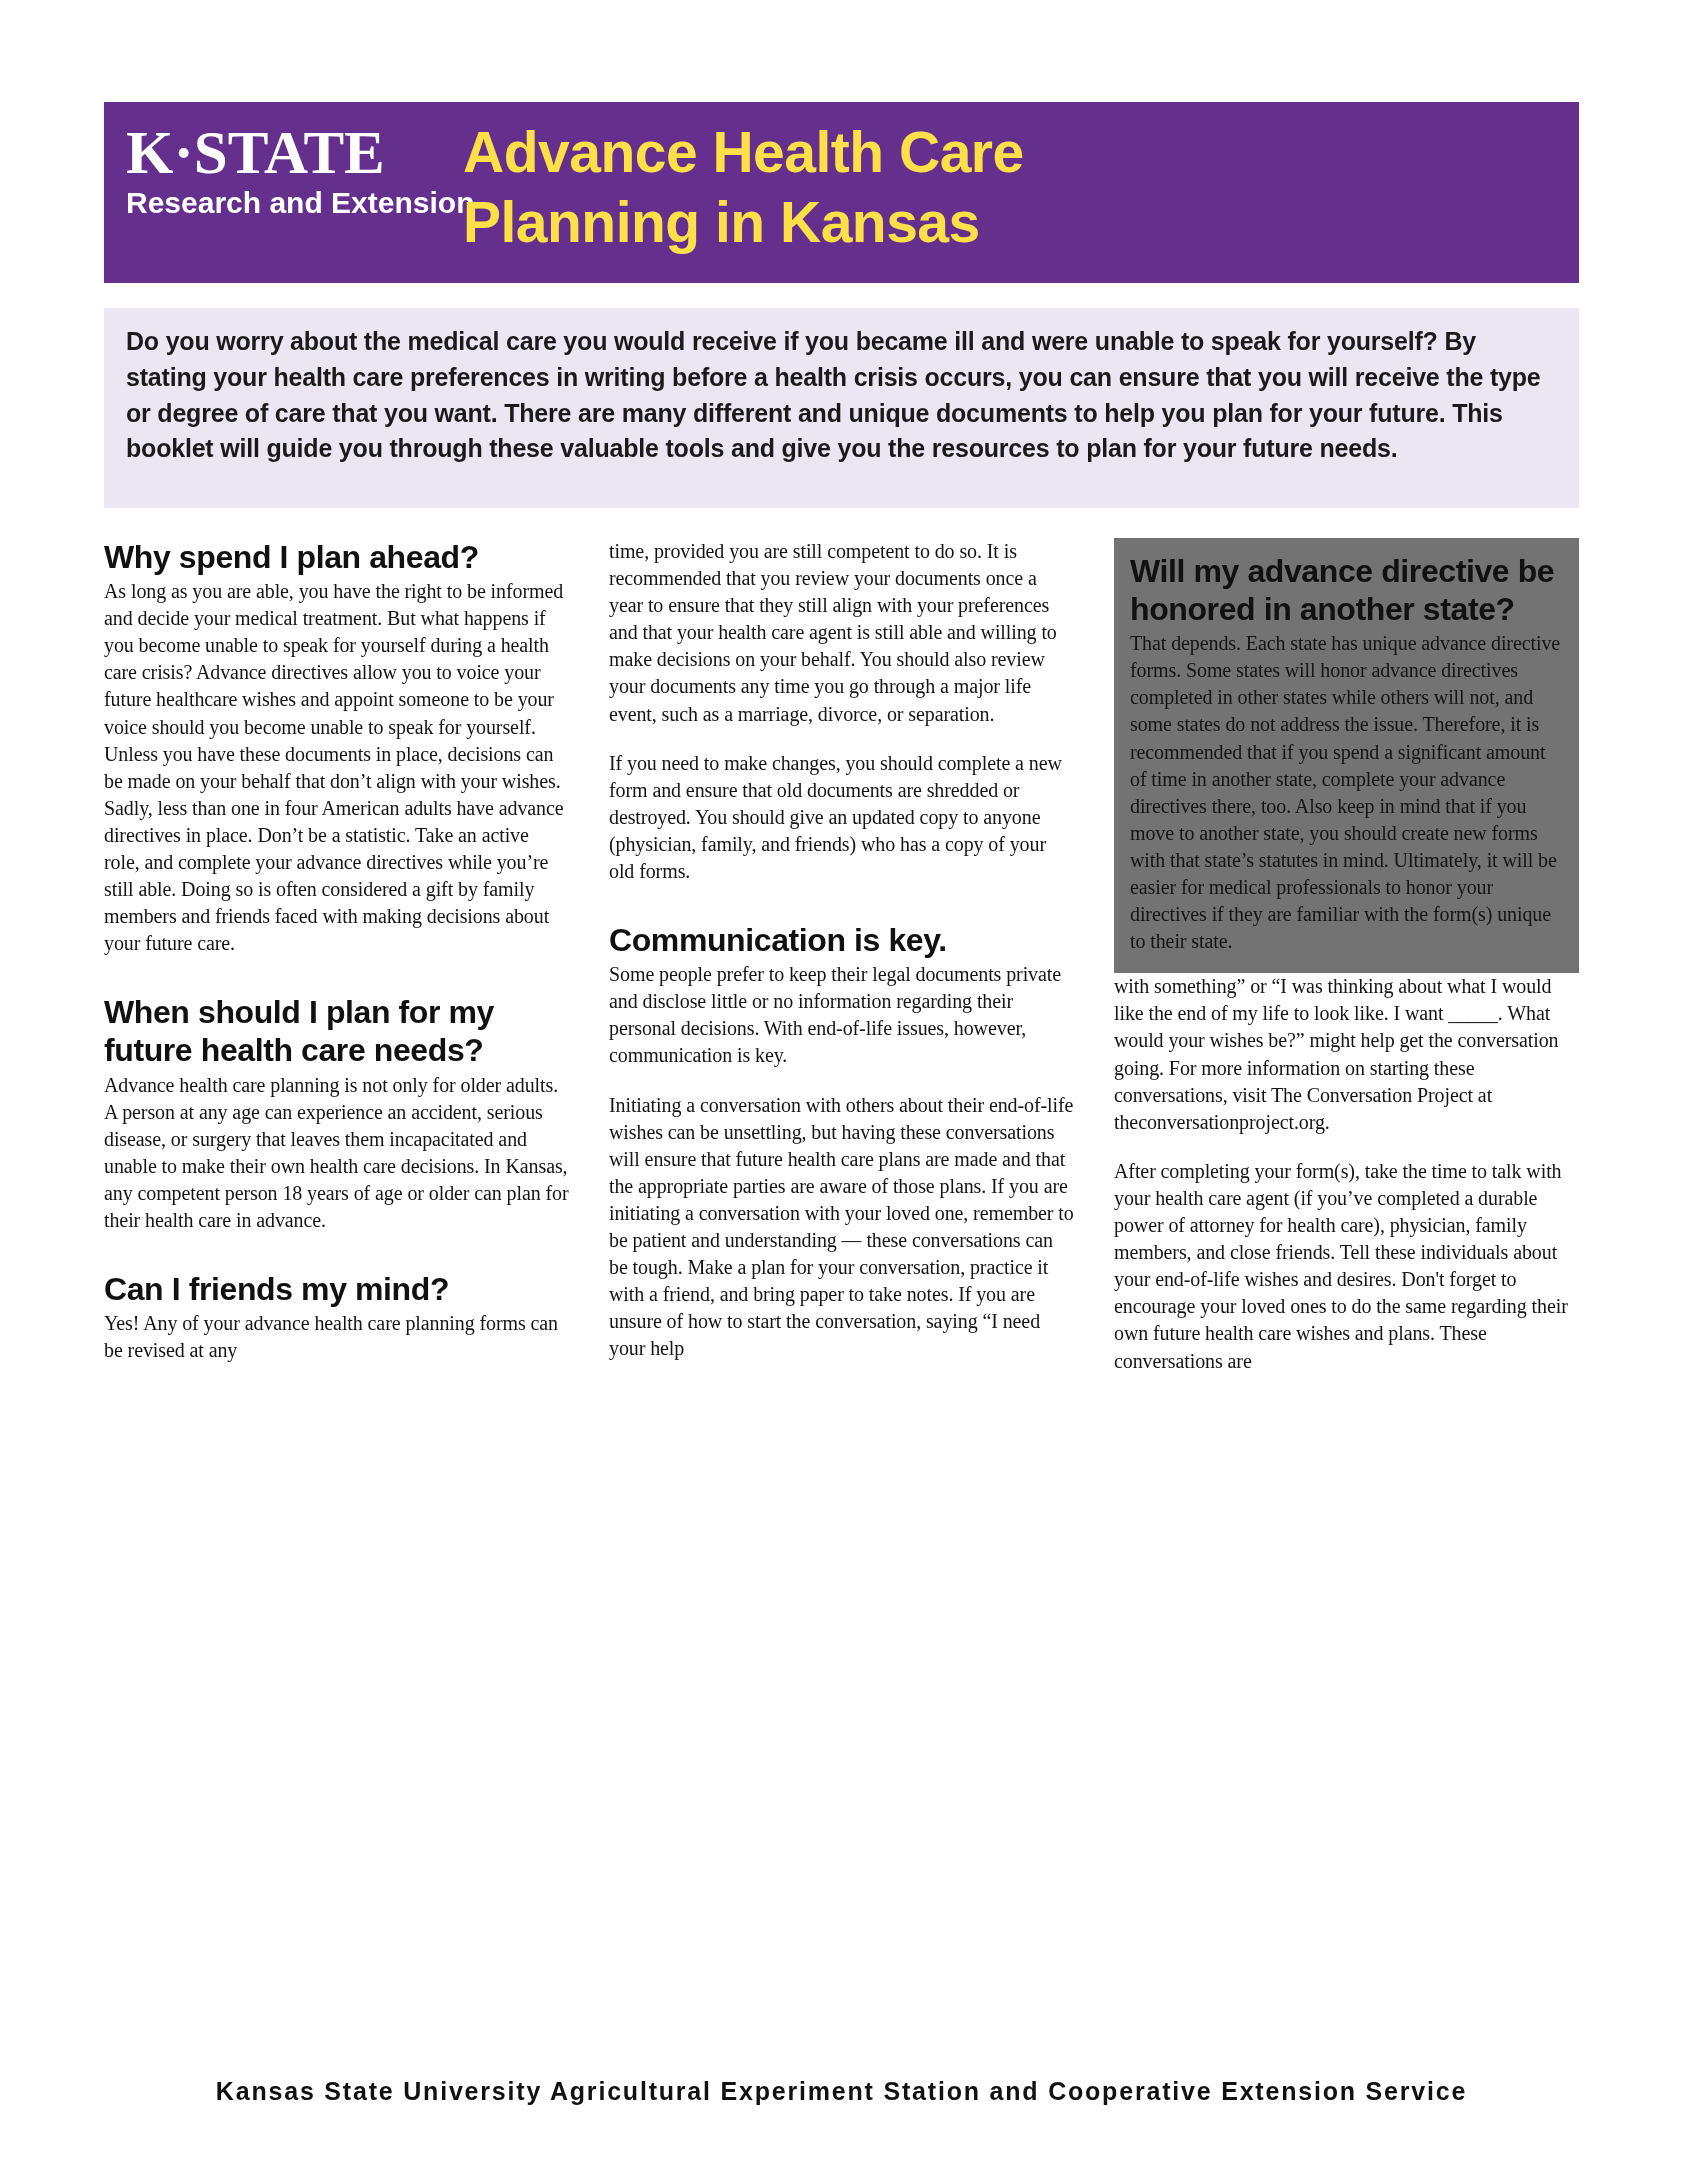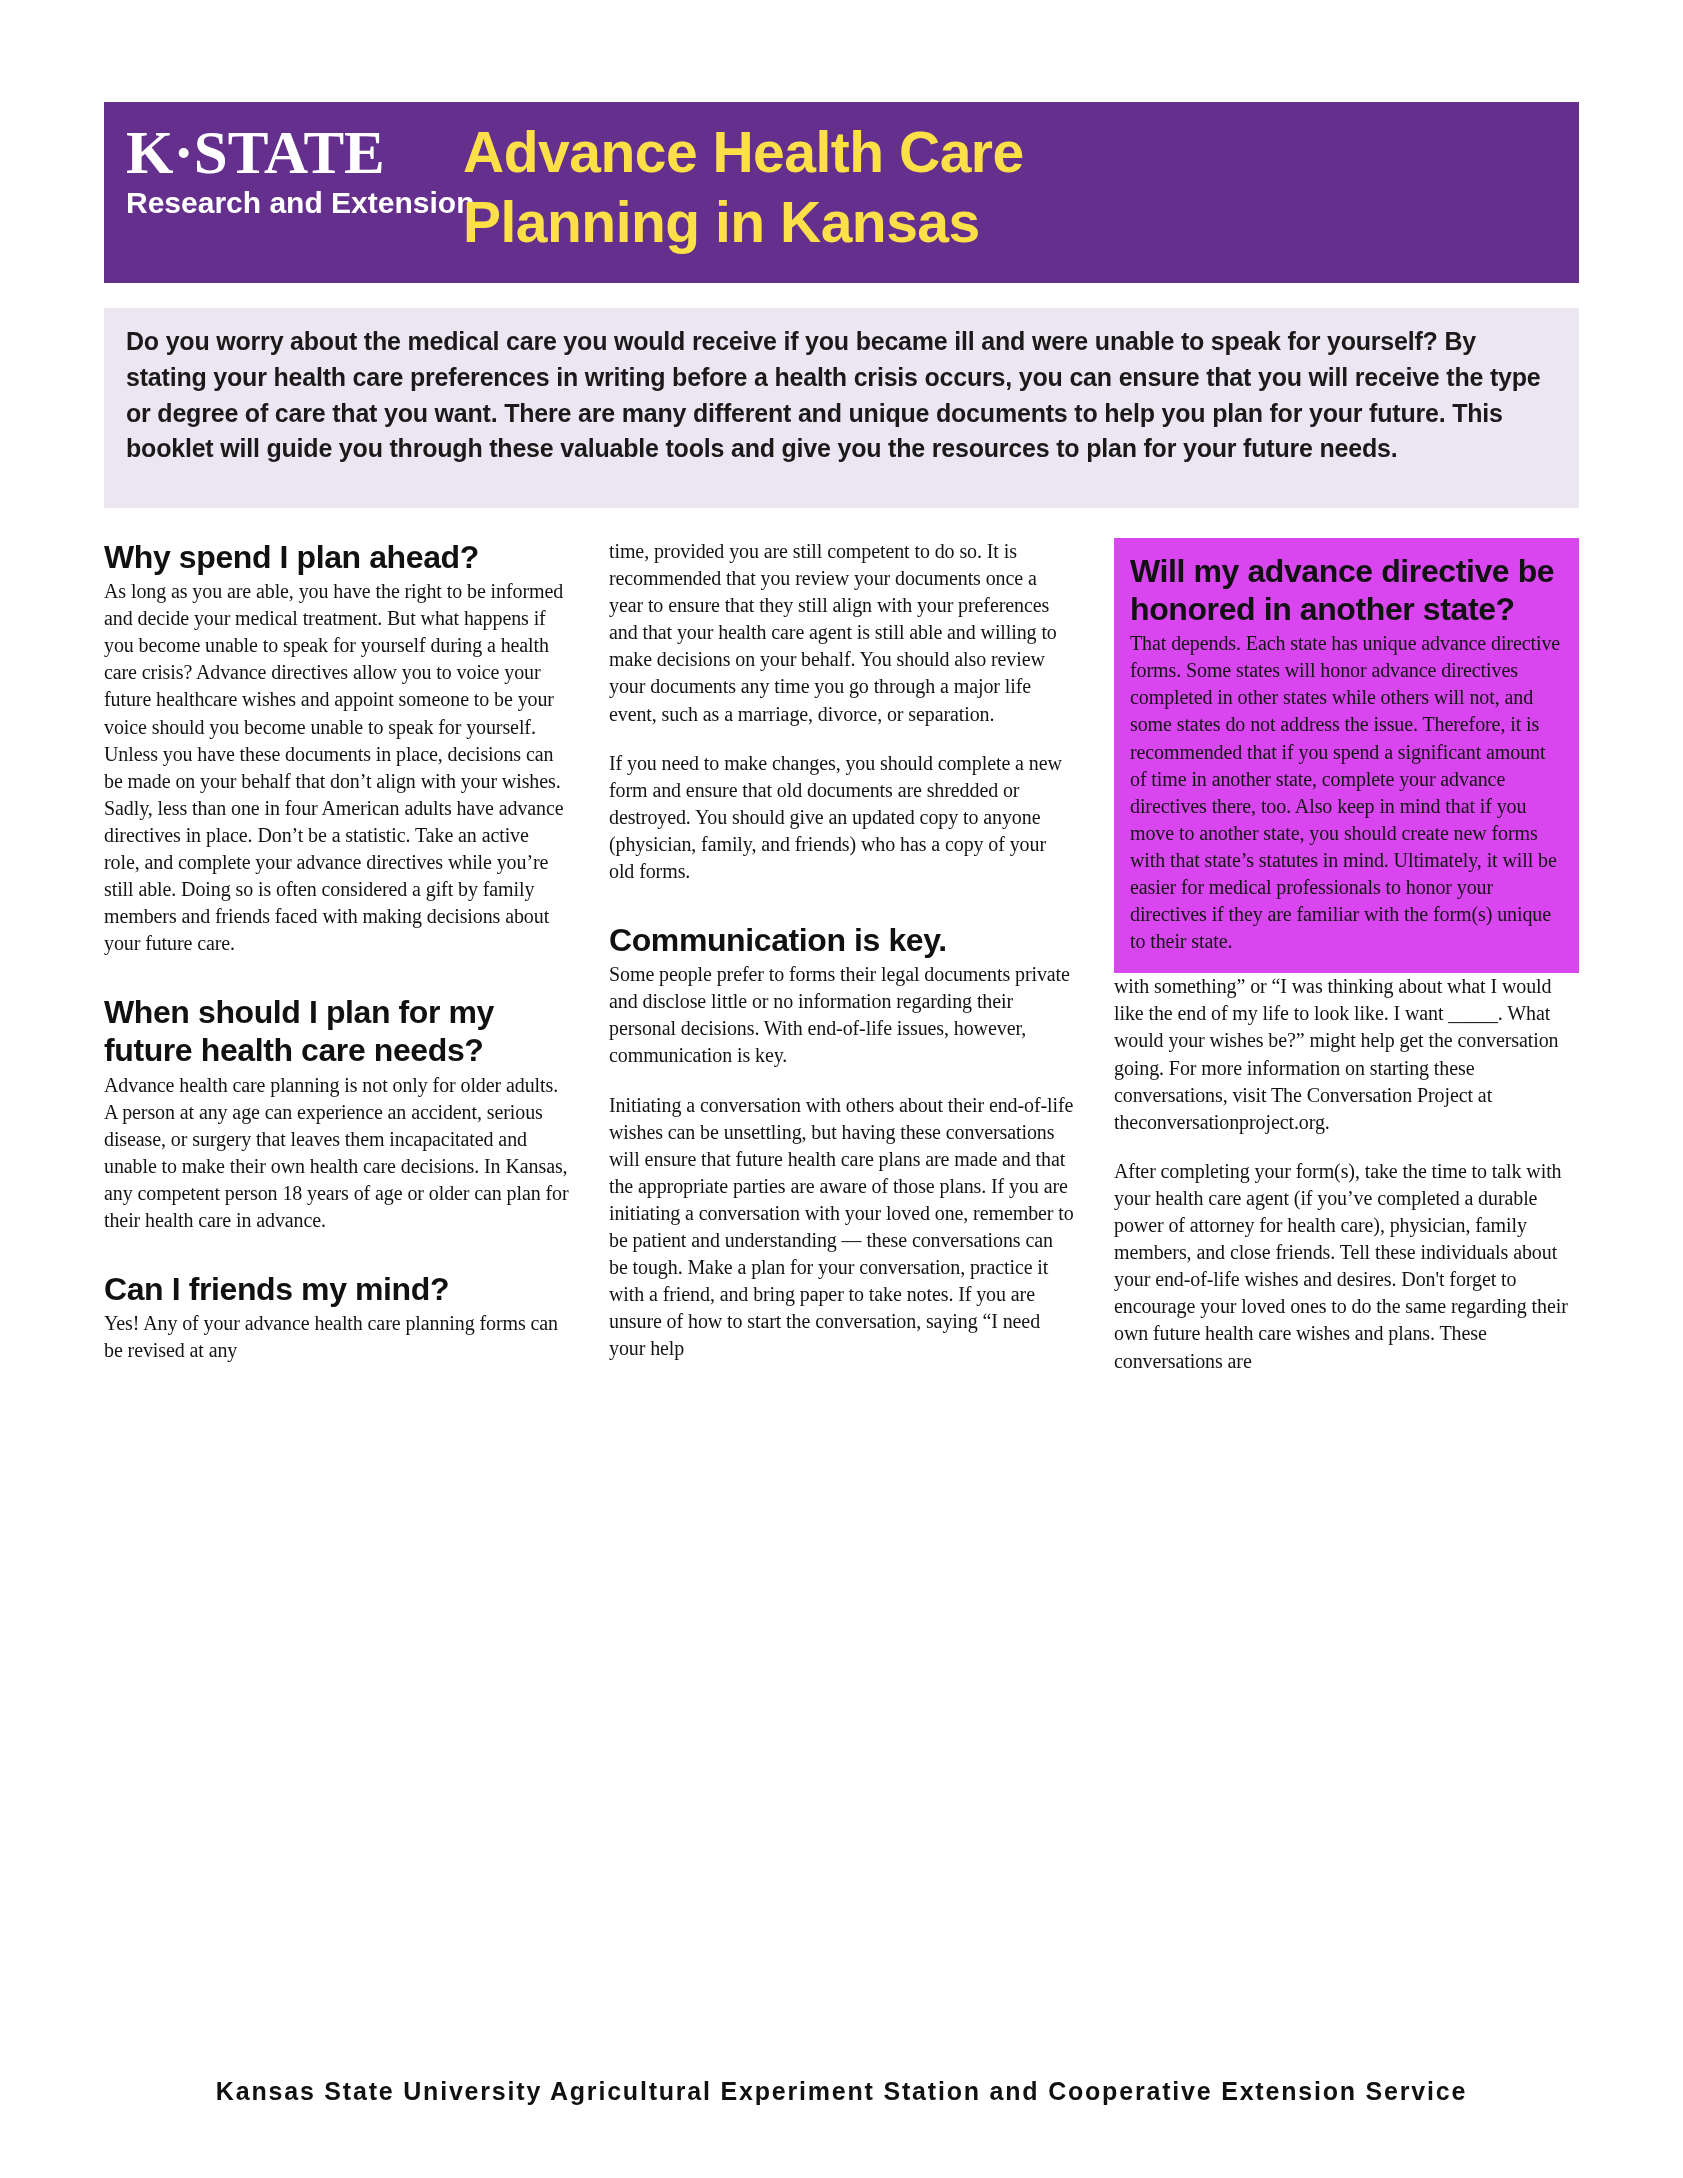--- a/index.html
+++ b/index.html
@@ -124,21 +124,21 @@
     font-size: 20px;
     line-height: 1.355;
     color: #141414;
     margin: 0 0 22px 0;
     letter-spacing: -0.1px;
   }
   p.body.tight { margin-bottom: 0; }
 
   
   .sidebar-box {
-    background: #d946ef;
+    background: #737373;
     padding: 14px 14px 18px 16px;
     margin: 0 0 0 0;
     width: 465px;
   }
   .sidebar-box h2.sec { margin-top: 0; }
   .sidebar-box p.body { margin-bottom: 0; }
 
   .col3-after { margin-top: 26px; }
 
   
@@ -186,21 +186,21 @@
 
       <h2 class="sec spaced">Can I friends my mind?</h2>
       <p class="body tight">Yes! Any of your advance health care planning forms can be revised at any</p>
     </div>
 
     <div class="col">
       <p class="body">time, provided you are still competent to do so. It is recommended that you review your documents once a year to ensure that they still align with your preferences and that your health care agent is still able and willing to make decisions on your behalf. You should also review your documents any time you go through a major life event, such as a marriage, divorce, or separation.</p>
       <p class="body">If you need to make changes, you should complete a new form and ensure that old documents are shredded or destroyed. You should give an updated copy to anyone (physician, family, and friends) who has a copy of your old forms.</p>
 
       <h2 class="sec spaced">Communication is key.</h2>
-      <p class="body">Some people prefer to forms their legal documents private and disclose little or no information regarding their personal decisions. With end-of-life issues, however, communication is key.</p>
+      <p class="body">Some people prefer to keep their legal documents private and disclose little or no information regarding their personal decisions. With end-of-life issues, however, communication is key.</p>
       <p class="body tight">Initiating a conversation with others about their end-of-life wishes can be unsettling, but having these conversations will ensure that future health care plans are made and that the appropriate parties are aware of those plans. If you are initiating a conversation with your loved one, remember to be patient and understanding — these conversations can be tough. Make a plan for your conversation, practice it with a friend, and bring paper to take notes. If you are unsure of how to start the conversation, saying “I need your help</p>
     </div>
 
     <div class="col">
       <div class="sidebar-box">
         <h2 class="sec">Will my advance directive be honored in another state?</h2>
         <p class="body">That depends. Each state has unique advance directive forms. Some states will honor advance directives completed in other states while others will not, and some states do not address the issue. Therefore, it is recommended that if you spend a significant amount of time in another state, complete your advance directives there, too. Also keep in mind that if you move to another state, you should create new forms with that state’s statutes in mind. Ultimately, it will be easier for medical professionals to honor your directives if they are familiar with the form(s) unique to their state.</p>
       </div>
       <p class="body col3-after">with something” or “I was thinking about what I would like the end of my life to look like. I want _____. What would your wishes be?” might help get the conversation going. For more information on starting these conversations, visit The Conversation Project at theconversationproject.org.</p>
       <p class="body tight">After completing your form(s), take the time to talk with your health care agent (if you’ve completed a durable power of attorney for health care), physician, family members, and close friends. Tell these individuals about your end-of-life wishes and desires. Don't forget to encourage your loved ones to do the same regarding their own future health care wishes and plans. These conversations are</p>

